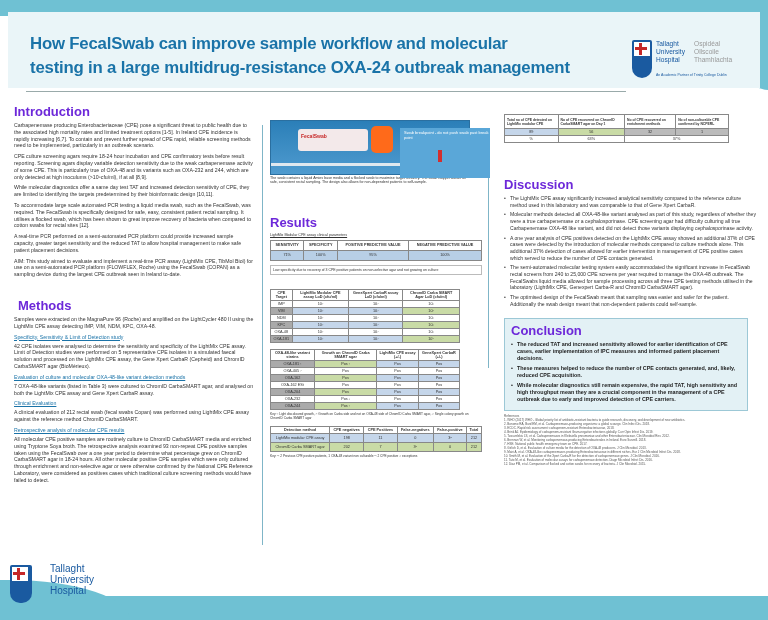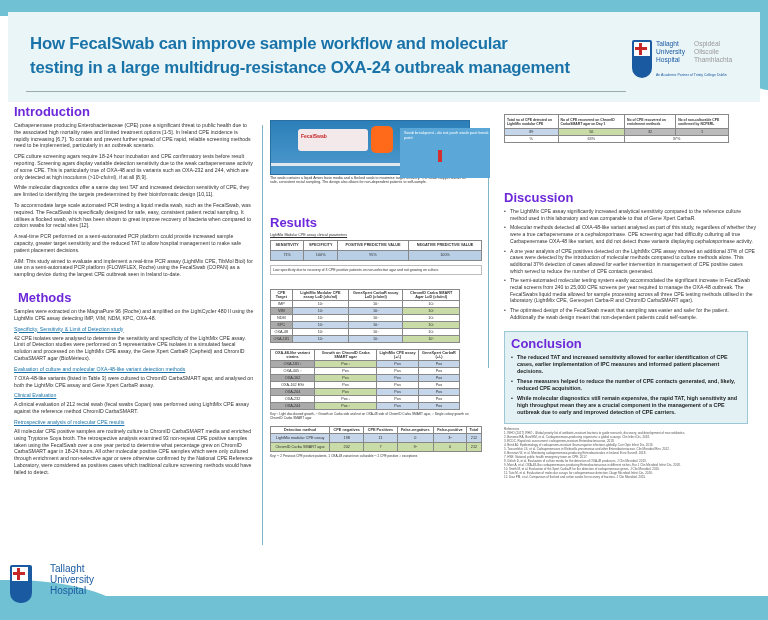--- a/index.html
+++ b/index.html
@@ -1,19 +1,19 @@
 <!DOCTYPE html>
 <html><head>
 <meta charset="utf-8">
 <style>
 *{box-sizing:border-box;margin:0;padding:0;}
 body{width:768px;height:620px;overflow:hidden;background:#ffffff;font-family:"Liberation Sans",sans-serif;position:relative;color:#333;}
 .topband{position:absolute;left:0;top:0;width:768px;height:16px;background:#6fc1d3;}
 .topband2{position:absolute;right:0;top:10px;width:40px;height:80px;background:#6fc1d3;border-bottom-left-radius:40px 80px;}
-.header{position:absolute;left:8px;top:12px;width:752px;height:90px;background:#eaf5f8;border-radius:0;}
+.header{position:absolute;left:8px;top:12px;width:752px;height:76px;background:#eaf5f8;border-radius:0;}
 .title{position:absolute;left:22px;top:20px;width:600px;font-size:16.8px;font-weight:bold;color:#1a73a8;line-height:24px;letter-spacing:-0.2px;}
 .hline{position:absolute;left:18px;top:79px;width:600px;height:1px;background:#9aa;}
 .authors{position:absolute;left:22px;top:82px;font-size:9.3px;color:#444;}
 .logo-top{position:absolute;left:624px;top:28px;width:130px;height:50px;}
 .crest{position:absolute;left:0;top:0;width:20px;height:38px;background:#1a5aa0;border-radius:2px 2px 10px 10px;}
 .crest .top{position:absolute;left:2px;top:2px;width:16px;height:14px;background:#fff;}
 .crest .cross{position:absolute;left:7px;top:3px;width:3px;height:12px;background:#c62828;}
 .crest .cross2{position:absolute;left:3px;top:7px;width:12px;height:3px;background:#c62828;}
 .logo-top .t1{position:absolute;left:24px;top:0;font-size:6.6px;color:#1a5aa0;line-height:8px;}
 .logo-top .t2{position:absolute;left:62px;top:0;font-size:6.6px;color:#999;line-height:8px;}
@@ -48,21 +48,21 @@
 .gn{background:#c9dba6;}
 .t-var{width:190px;margin-top:6px;}
 .t-var td{height:6.5px;}
 .keynote{font-size:3.2px;margin-top:2px;width:200px;line-height:4px;}
 .t-det{width:212px;margin-top:6px;}
 .t-det td{height:9px;}
 .col3{position:absolute;left:504px;top:114px;width:252px;}
 .t-tot{width:225px;}
 .t-tot th{font-size:3.4px;background:#fff;height:14px;text-align:left;}
 .t-tot td{height:7px;}
-.disc{margin-top:47px;}
+.disc{margin-top:34px;}
 .bul{font-size:5.1px;line-height:6.7px;margin-bottom:3px;padding-left:6px;position:relative;}
 .bul:before{content:"•";position:absolute;left:0;}
 .conc{margin-top:10px;background:#e3f1f5;border:1px solid #9cc8d6;padding:4px 6px;width:244px;}
 .conc .bul{font-weight:bold;font-size:5.4px;line-height:7px;color:#222;}
 .refs{font-size:3px;color:#555;line-height:4px;margin-top:3px;width:245px;}
 .bottomband{position:absolute;left:0;top:596px;width:768px;height:24px;background:#6fc1d3;}
 .bottomwave{position:absolute;left:0;top:580px;width:130px;height:40px;background:#6fc1d3;border-top-right-radius:120px 40px;}
 .logo-bottom{position:absolute;left:10px;top:565px;width:130px;height:50px;}
 .logo-bottom .crest{width:22px;height:38px;}
 .logo-bottom .name{position:absolute;left:40px;top:-2px;font-size:10px;color:#1a5aa0;line-height:11px;}
@@ -100,21 +100,21 @@
 </div>
 
 <div class="col1">
   <h2>Introduction</h2>
   <div class="p">Carbapenemase producing Enterobacteriaceae (CPE) pose a significant threat to public health due to the associated high mortality rates and limited treatment options [1-5]. In Ireland CPE incidence is rapidly increasing [6,7]. To contain and prevent further spread of CPE rapid, reliable screening methods need to be implemented, particularly in an outbreak scenario.</div>
   <div class="p">CPE culture screening agars require 18-24 hour incubation and CPE confirmatory tests before result reporting. Screening agars display variable detection sensitivity due to the weak carbapenemase activity of some CPE. This is particularly true of OXA-48 and its variants such as OXA-232 and 244, which are only detected at high inoculums (&gt;10⁵cfu/ml), if at all [8,9].</div>
   <div class="p">While molecular diagnostics offer a same day test TAT and increased detection sensitivity of CPE, they are limited to identifying the targets predetermined by their bioinformatic design [10,11].</div>
   <div class="p">To accommodate large scale automated PCR testing a liquid media swab, such as the FecalSwab, was required. The FecalSwab is specifically designed for safe, easy, consistent patient rectal sampling. It utilises a flocked swab, which has been shown to great improve recovery of bacteria when compared to cotton swabs for rectal sites [12].</div>
   <div class="p">A real-time PCR performed on a semi-automated PCR platform could provide increased sample capacity, greater target sensitivity and the reduced TAT to allow hospital management to make safe patient placement decisions.</div>
   <div class="p">AIM: This study aimed to evaluate and implement a real-time PCR assay (LightMix CPE, TibMol Biol) for use on a semi-automated PCR platform (FLOWFLEX, Roche) using the FecalSwab (COPAN) as a sampling device during the largest CPE outbreak seen in Ireland to-date.</div>
-  <h2 style="margin-top:12px;padding-left:4px;">Methods</h2>
+  <h2 style="margin-top:20px;padding-left:4px;">Methods</h2>
   <div class="p">Samples were extracted on the MagnaPure 96 (Roche) and amplified on the LightCycler 480 II using the LightMix CPE assay detecting IMP, VIM, NDM, KPC, OXA-48.</div>
   <div class="sub">Specificity, Sensitivity &amp; Limit of Detection study</div>
   <div class="p">42 CPE isolates were analysed to determine the sensitivity and specificity of the LightMix CPE assay. Limit of Detection studies were performed on 5 representative CPE isolates in a simulated faecal solution and processed on the LightMix CPE assay, the Gene Xpert CarbaR (Cepheid) and ChromID CarbaSMART agar (BioMérieux).</div>
   <div class="sub">Evaluation of culture and molecular OXA-48-like variant detection methods</div>
   <div class="p">7 OXA-48-like variants (listed in Table 3) were cultured to ChromID CarbaSMART agar, and analysed on both the LightMix CPE assay and Gene Xpert CarbaR assay.</div>
   <div class="sub">Clinical Evaluation</div>
   <div class="p">A clinical evaluation of 212 rectal swab (fecal swabs Copan) was performed using LightMix CPE assay against the reference method ChromID CarbaSMART.</div>
   <div class="sub">Retrospective analysis of molecular CPE results</div>
   <div class="p">All molecular CPE positive samples are routinely culture to ChromID CarbaSMART media and enriched using Tryptone Soya broth. The retrospective analysis examined 93 non-repeat CPE positive samples taken using the FecalSwab over a one year period to determine what percentage grew on ChromID CarbaSMART agar in 18-24 hours. All other molecular positive CPE samples which were only cultured through enrichment and non-selective agar or were otherwise confirmed by the National CPE Reference Laboratory, were considered as positives cases which traditional culture screening methods would have failed to detect.</div>
 </div>

